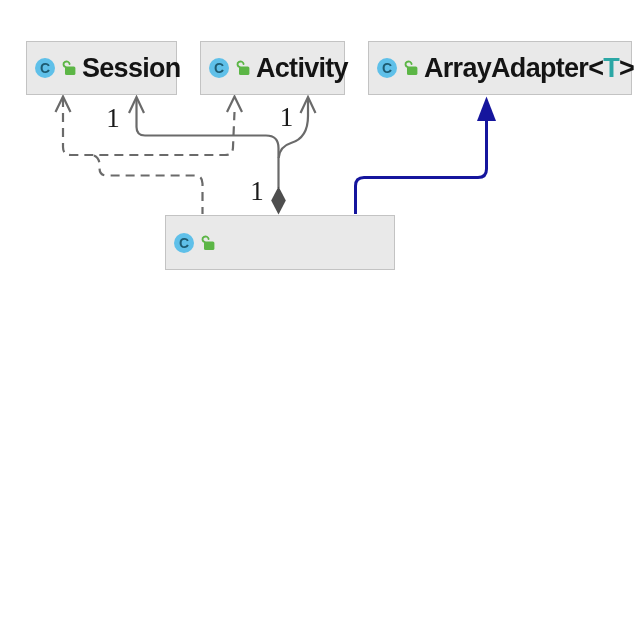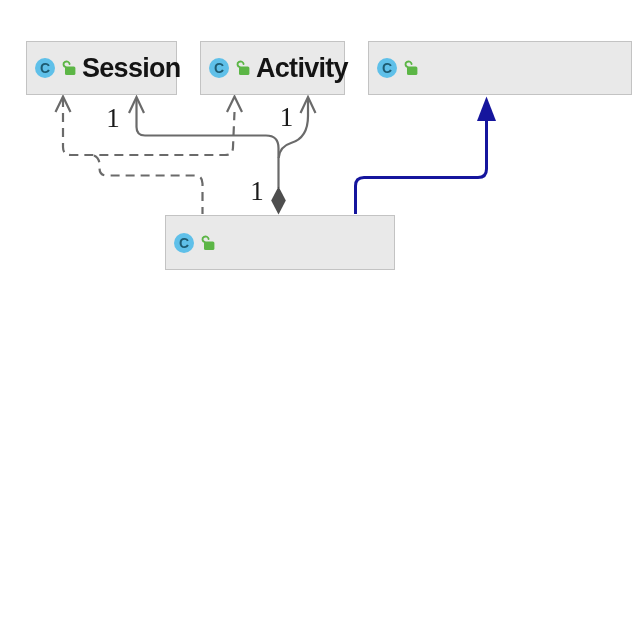--- a/index.html
+++ b/index.html
@@ -113,20 +113,21 @@
     </svg>
     <span class="node-label">Activity</span>
   </div>
 
   <div class="uml-box" style="left:368px; top:41px; width:264px; height:54px;">
     <span class="cicon">C</span>
     <svg class="lockicon" viewBox="0 0 17 18">
       <path d="M5.8,8.2 C3.2,7.4 2.6,4.2 5.0,2.9 C7.0,1.8 9.2,2.9 9.6,5.0" fill="none" style="stroke: var(--lock-green)" stroke-width="1.9" stroke-linecap="round"></path>
       <rect x="5" y="7.4" width="10.4" height="8.6" rx="1.6" style="fill: var(--lock-green)"></rect>
     </svg>
+    <span class="node-label"><span>ArrayAdapter&lt;</span><span class="type-param">T</span><span>&gt;</span></span>
   </div>
 
   <div class="uml-box" style="left:165px; top:215px; width:230px; height:55px;">
     <span class="cicon">C</span>
     <svg class="lockicon" viewBox="0 0 17 18">
       <path d="M5.8,8.2 C3.2,7.4 2.6,4.2 5.0,2.9 C7.0,1.8 9.2,2.9 9.6,5.0" fill="none" style="stroke: var(--lock-green)" stroke-width="1.9" stroke-linecap="round"></path>
       <rect x="5" y="7.4" width="10.4" height="8.6" rx="1.6" style="fill: var(--lock-green)"></rect>
     </svg>
   </div>
 

